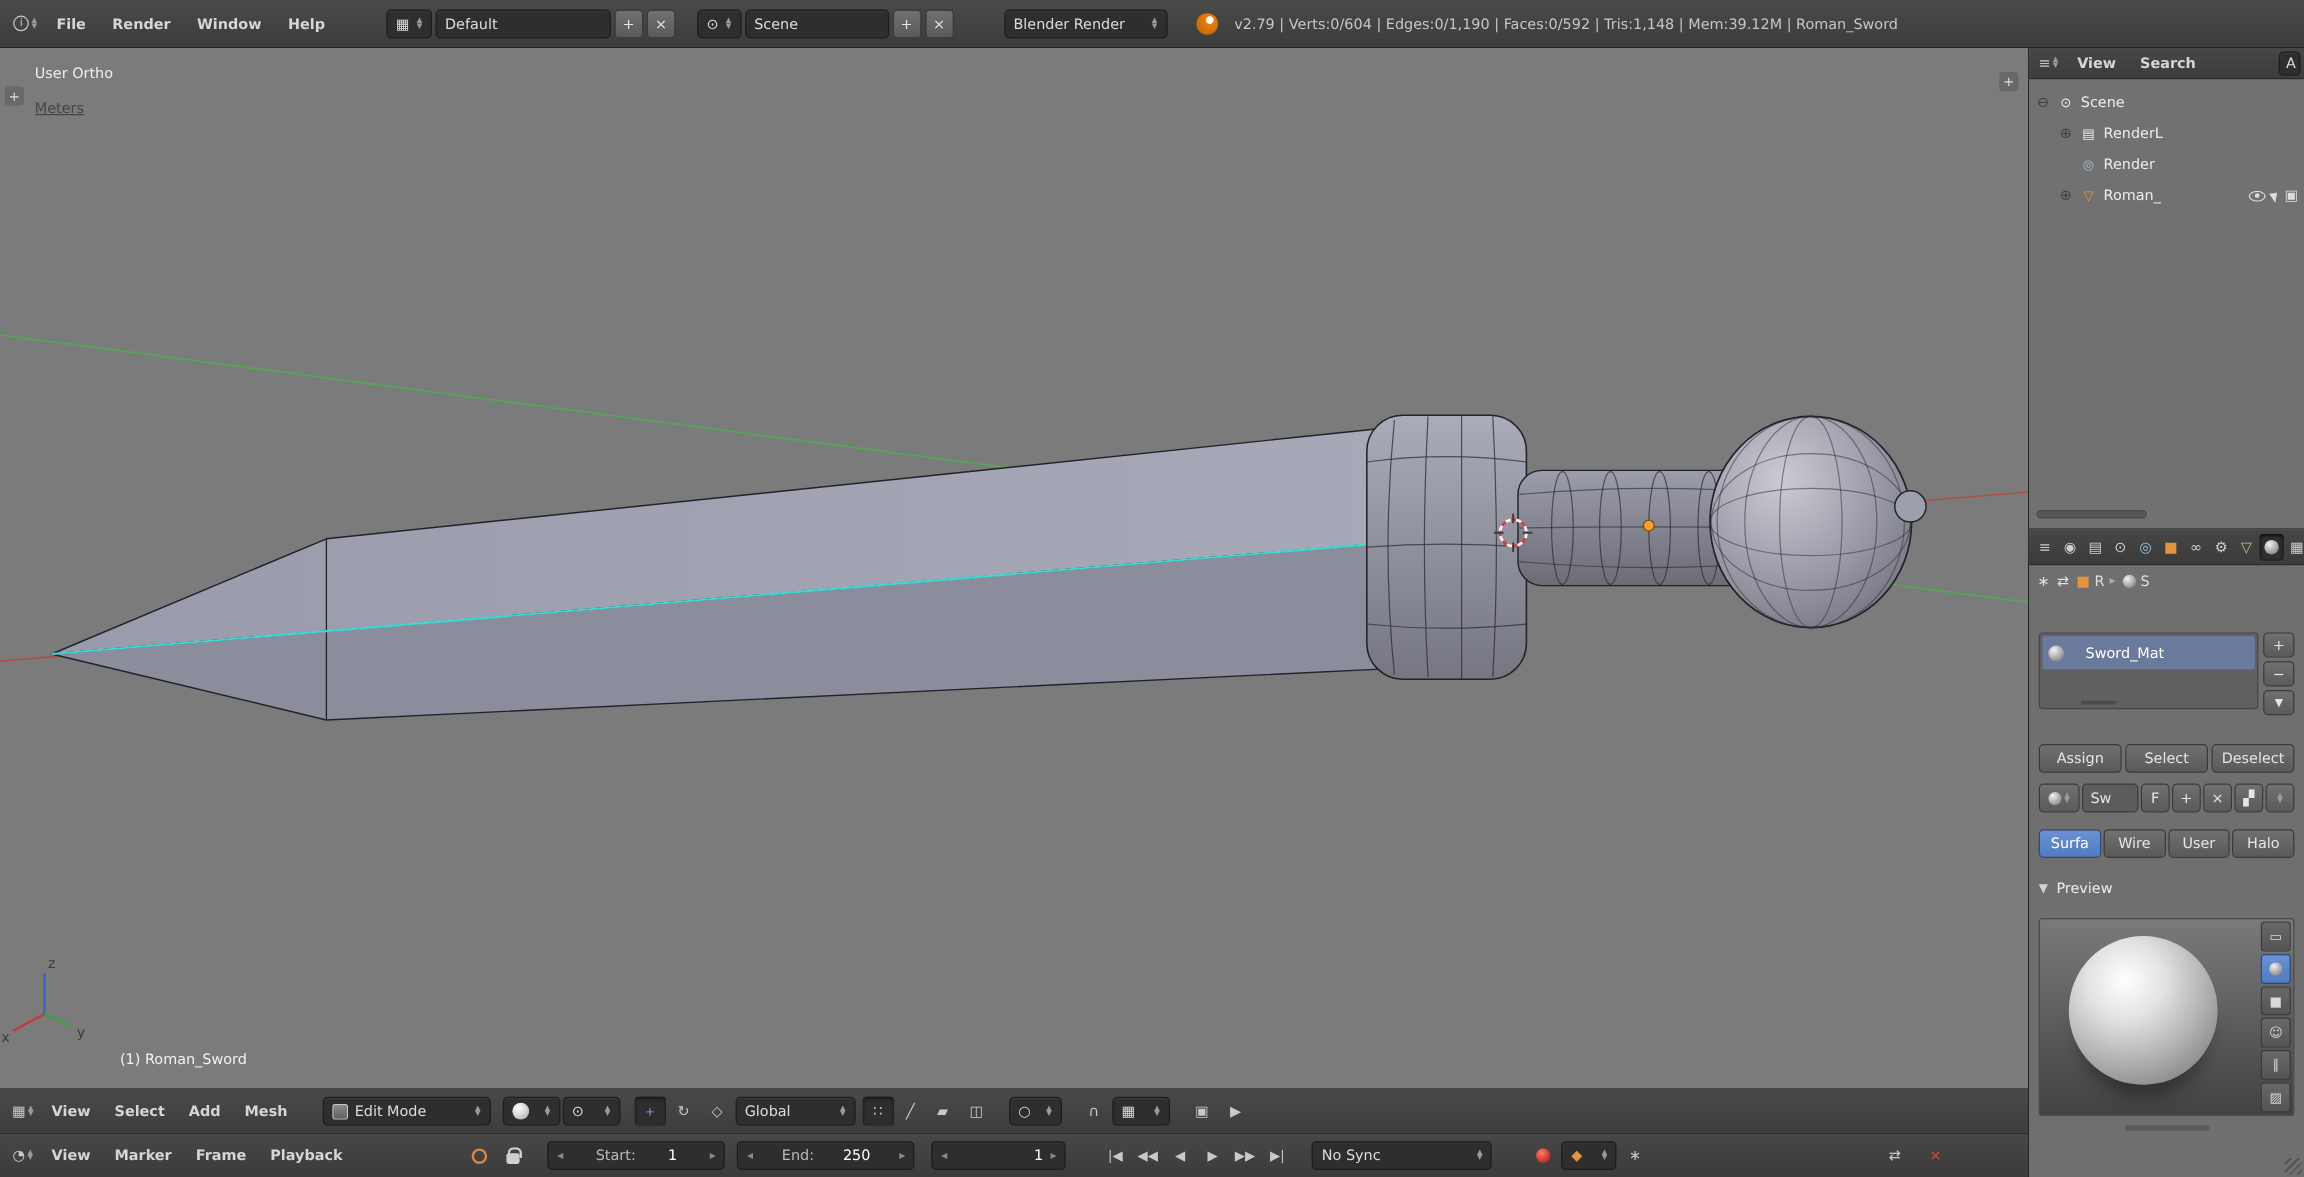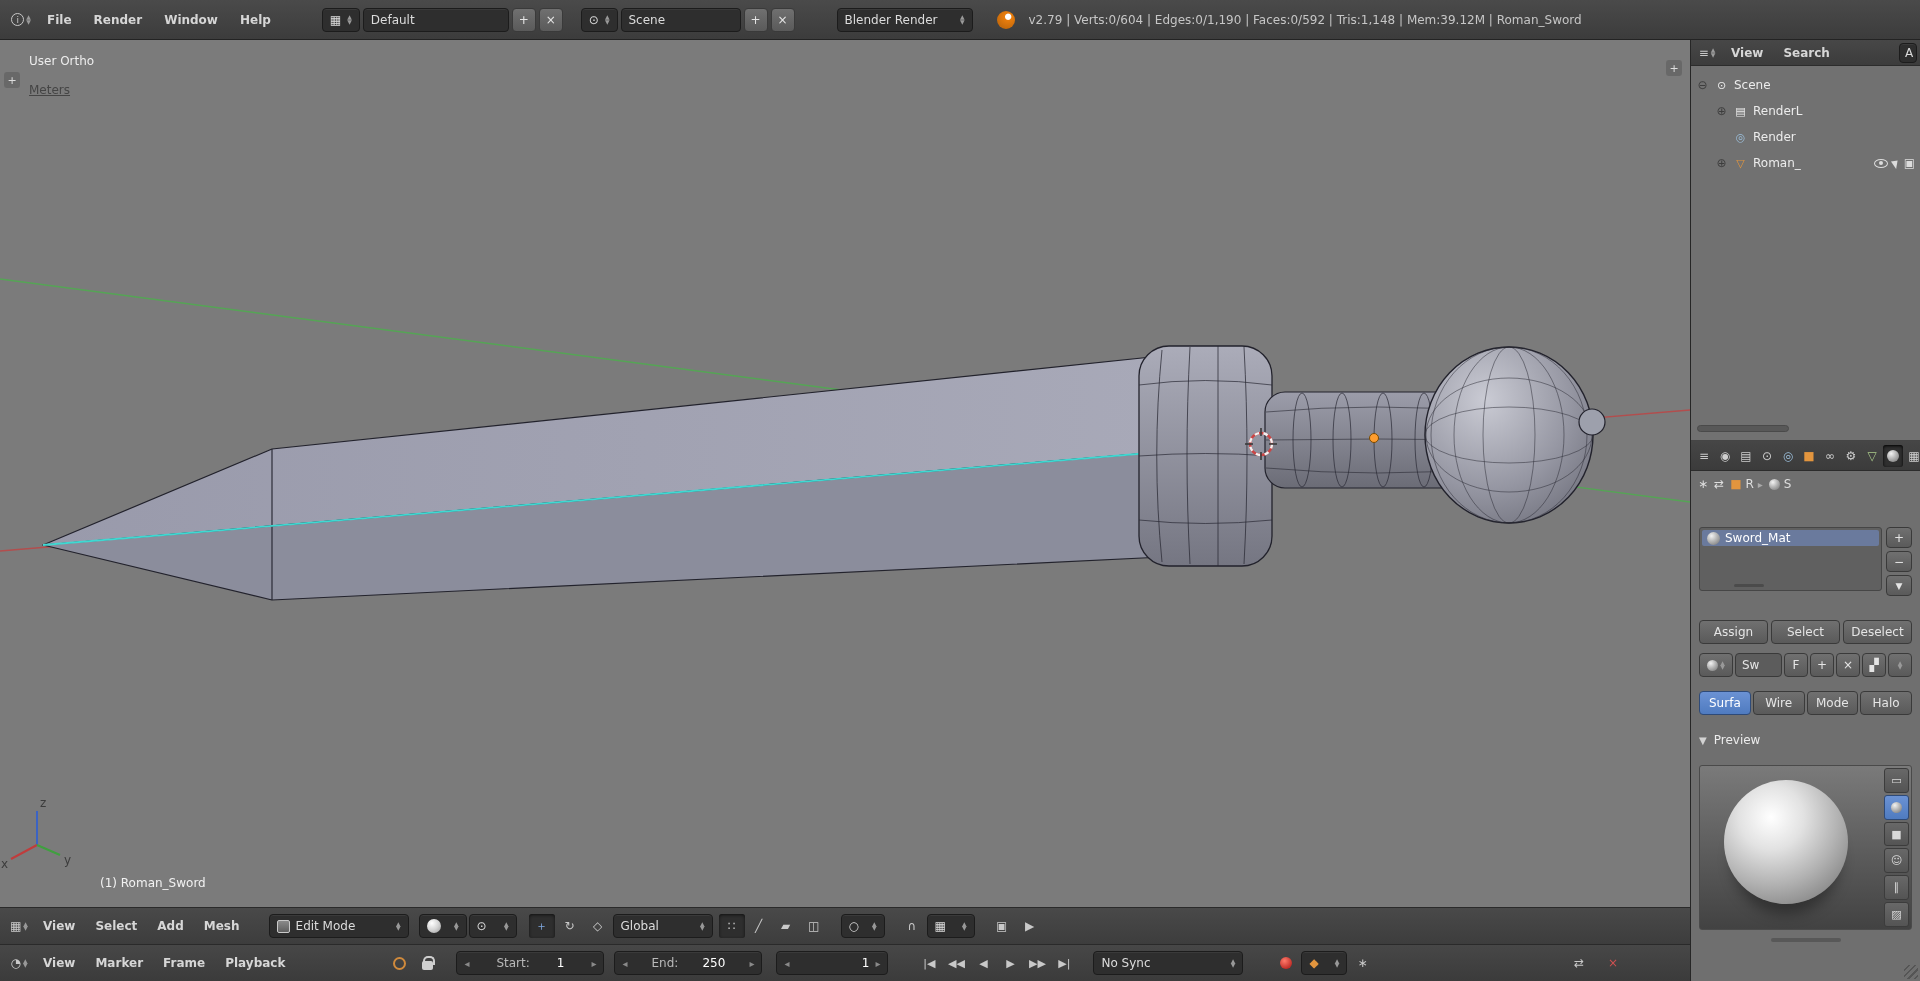--- a/index.html
+++ b/index.html
@@ -97,21 +97,21 @@
   .ptab { width:20px; height:22px; display:flex; align-items:center; justify-content:center;
     border-radius:3px; color:#cfcfcf; font-size:12px; flex:none; }
   .ptab.active { background:#2f2f2f; box-shadow:inset 0 1px 3px #000; }
   .prop-nav { height:26px; display:flex; align-items:center; gap:6px; padding:0 7px; color:#dedede; }
   .crumb { display:flex; align-items:center; gap:4px; }
   .prop-body { padding:30px 8px 0 8px; display:flex; flex-direction:column; }
 
   .slot-area { display:flex; gap:4px; }
   .slot-list { flex:1; height:64px; background:#606060; border:1px solid #464646; border-radius:3px;
     padding:2px; position:relative; }
-  .slot-row { height:16px; display:flex; align-items:center; gap:5px; padding:0 5px; border-radius:2px; color:#fff;text-align:center; }
+  .slot-row { height:28px; display:flex; align-items:center; gap:18px; padding:0 5px; border-radius:2px; color:#fff;text-align:center; }
   .slot-row.active { background:#6a7a9d; }
   .list-grip { position:absolute; left:34px; bottom:3px; width:30px; height:3px; border-radius:2px; background:#4b4b4b; }
   .slot-btns { display:flex; flex-direction:column; gap:3px; width:26px; flex:none; }
   .slot-btns .btn { height:21px; }
 
   .assign-row { display:flex; gap:3px; margin-top:24px; }
   .assign-row .btn { flex:1; }
 
   .datablock-row { display:flex; gap:2px; align-items:center; margin-top:9px; }
   .name-field { flex:1; justify-content:flex-start; padding:0 6px; background:#5c5c5c; }
@@ -505,21 +505,21 @@
         <span class="btn sq">×</span>
         <span class="btn sq">▞</span>
         <span class="btn sq">
             <span class="ud"></span>
           </span>
       </div>
 
       <div class="type-row">
         <span class="btn blue">Surfa</span>
         <span class="btn">Wire</span>
-        <span class="btn">Mode</span>
+        <span class="btn">User</span>
         <span class="btn">Halo</span>
       </div>
 
       <div class="panel-header">
         <span class="tri">▼</span>
         <span>Preview</span>
       </div>
 
       <div class="preview-box">
         <div class="preview-sphere"></div>

